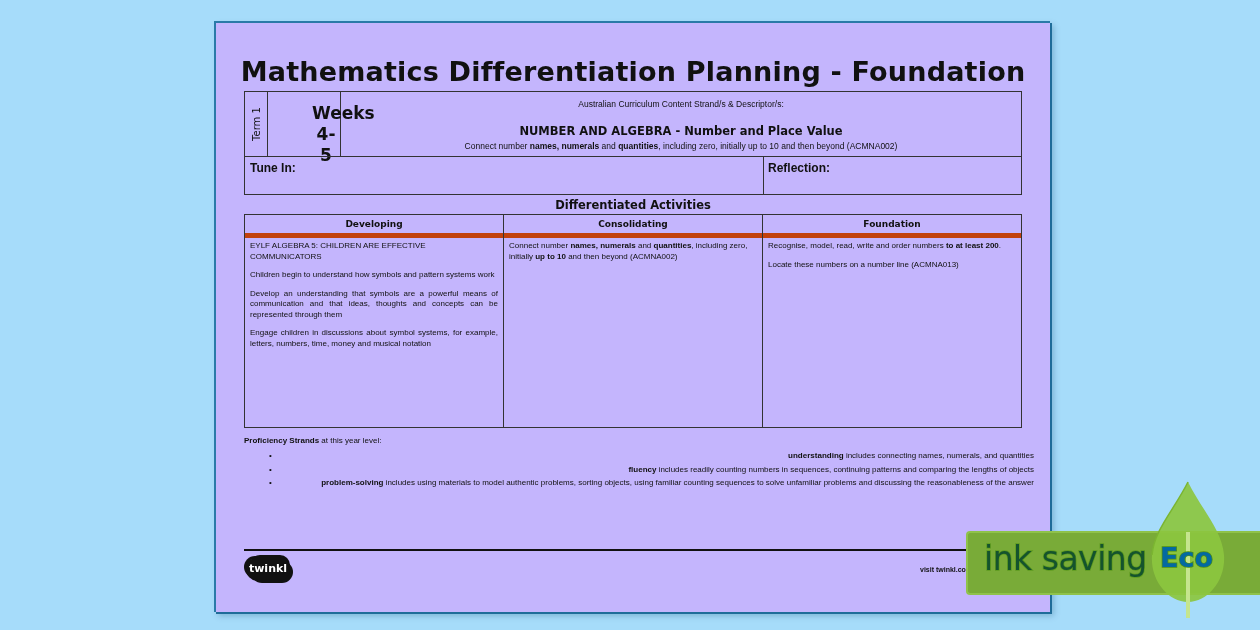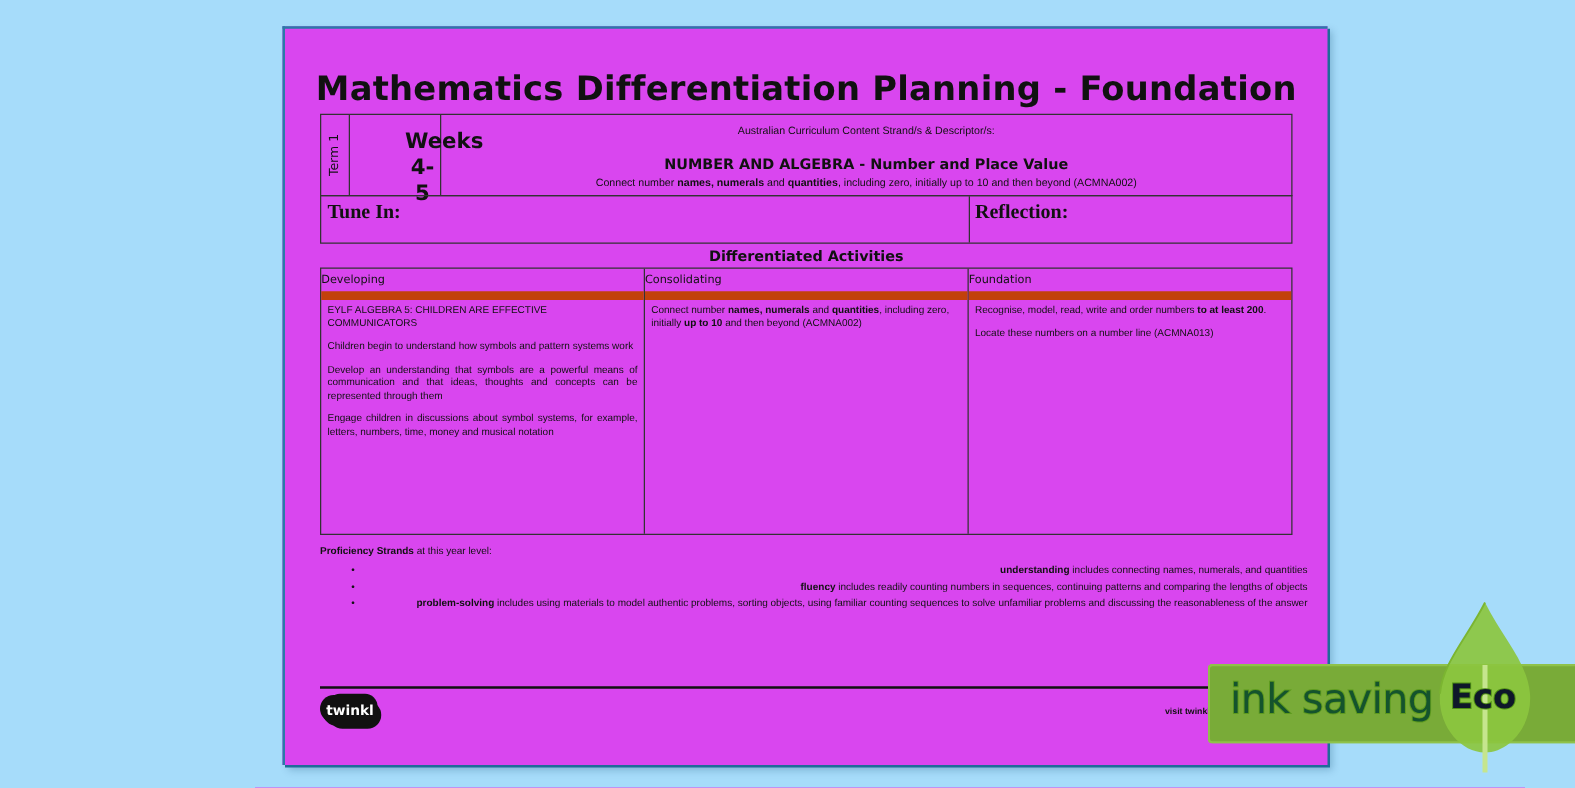--- a/index.html
+++ b/index.html
@@ -4,24 +4,23 @@
 <style>
   html, body { margin:0; padding:0; }
   body {
     width:1260px; height:630px; overflow:hidden; position:relative;
     background:#a6dcfa;
     font-family:"Liberation Sans", sans-serif;
     color:#111;
   }
   .page {
     position:absolute; left:214px; top:21px; width:834px; height:589px;
-    background:#d946ef;
+    background:#c4b5fd;
     border-left:2px solid #2a7aa8; border-top:2px solid #2a7aa8;
     box-shadow:2px 2px 0 #1f6c99, 4px 4px 6px rgba(0,60,100,0.25);
-    margin-left:12px;
   }
   .title {
     position:absolute; left:0; right:0; top:33px;
     text-align:center; font-weight:bold; font-size:27px; letter-spacing:0.2px;
     font-family:"DejaVu Sans", sans-serif;
   }
   .box { position:absolute; border:1px solid #333; box-sizing:border-box; }
   .header-box { left:28px; top:68px; width:778px; height:66px; }
   .term {
     position:absolute; left:0; top:0; width:22px; height:64px;
@@ -39,31 +38,31 @@
     font-family:"DejaVu Sans", sans-serif;
     padding-left:45px;
   }
   .curric { position:absolute; left:96px; right:0; top:0; height:64px; text-align:center; }
   .curric .label { font-size:8.5px; margin-top:7px; }
   .curric .strand { font-size:11.5px; font-weight:bold; margin-top:15px; font-family:"DejaVu Sans", sans-serif; }
   .curric .desc { font-size:8.5px; margin-top:3px; }
   .tune-box { left:28px; top:133px; width:778px; height:39px; }
   .tune { position:absolute; left:0; top:0; width:518px; height:37px; border-right:1px solid #333; }
   .reflect { position:absolute; left:518px; top:0; right:0; height:37px; }
-  .cell-label { font-size:16px; font-weight:bold; padding:4px 0 0 5px; font-family:Liberation Serif, serif; }
+  .cell-label { font-size:12px; font-weight:bold; padding:4px 0 0 5px; font-family:Liberation Sans, sans-serif; }
   .diff-title {
     position:absolute; left:28px; width:778px; top:175px; text-align:center;
     font-weight:bold; font-size:11.5px; font-family:"DejaVu Sans", sans-serif;
   }
   .activities { left:28px; top:191px; width:778px; height:214px; }
   .col { position:absolute; top:0; height:212px; border-right:1px solid #333; box-sizing:border-box; }
   .col:last-child { border-right:none; }
   .col-head {
-    height:18px; border-bottom:7px solid #c2410c; 
-    font-size:9px; font-weight:normal; line-height:18px; font-family:"DejaVu Sans", sans-serif;
+    height:18px; border-bottom:5px solid #c2410c; text-align:center;
+    font-size:9px; font-weight:bold; line-height:18px; font-family:"DejaVu Sans", sans-serif;
   }
   .col-body { padding:3px 5px; font-size:8px; line-height:10.5px; }
   .col-body p { margin:0 0 8px 0; }
   .col-body .just { text-align:justify; }
   .prof { position:absolute; left:28px; top:413px; width:790px; font-size:8px; }
   .prof-head { margin-bottom:4px; }
   .prof ul { margin:0; padding-left:38px; list-style:none;text-align:right; }
   .prof li { line-height:13.7px; position:relative; }
   .prof li::before { content:"•"; position:absolute; left:-13px; }
   .footer-line { position:absolute; left:28px; width:778px; top:526px; height:2px; background:#111; }
@@ -81,21 +80,21 @@
     background:#79ab38; border:2px solid #8fc24a; border-right:none; border-radius:4px 0 0 4px;
     box-sizing:border-box;
   }
   .ink-text {
     position:absolute; left:984px; top:539px; font-size:33px; color:#14532d;
     font-family:"DejaVu Sans", sans-serif; letter-spacing:-0.5px;
     -webkit-text-stroke:1.5px #5d9a1e; paint-order:stroke fill;
   }
   .leaf { position:absolute; left:1144px; top:480px; width:90px; height:140px; }
   .eco-text {
-    position:absolute; left:1160px; top:542px; font-size:27px; font-weight:bold; color:#0f172a;
+    position:absolute; left:1160px; top:542px; font-size:27px; font-weight:bold; color:#0369a1;
     font-family:"DejaVu Sans", sans-serif; -webkit-text-stroke:1.5px #4f8f14; paint-order:stroke fill;
   }
 </style>
 </head>
 <body>
 
 <div class="page">
   <div class="title">Mathematics Differentiation Planning - Foundation</div>
 
   <div class="box header-box">

